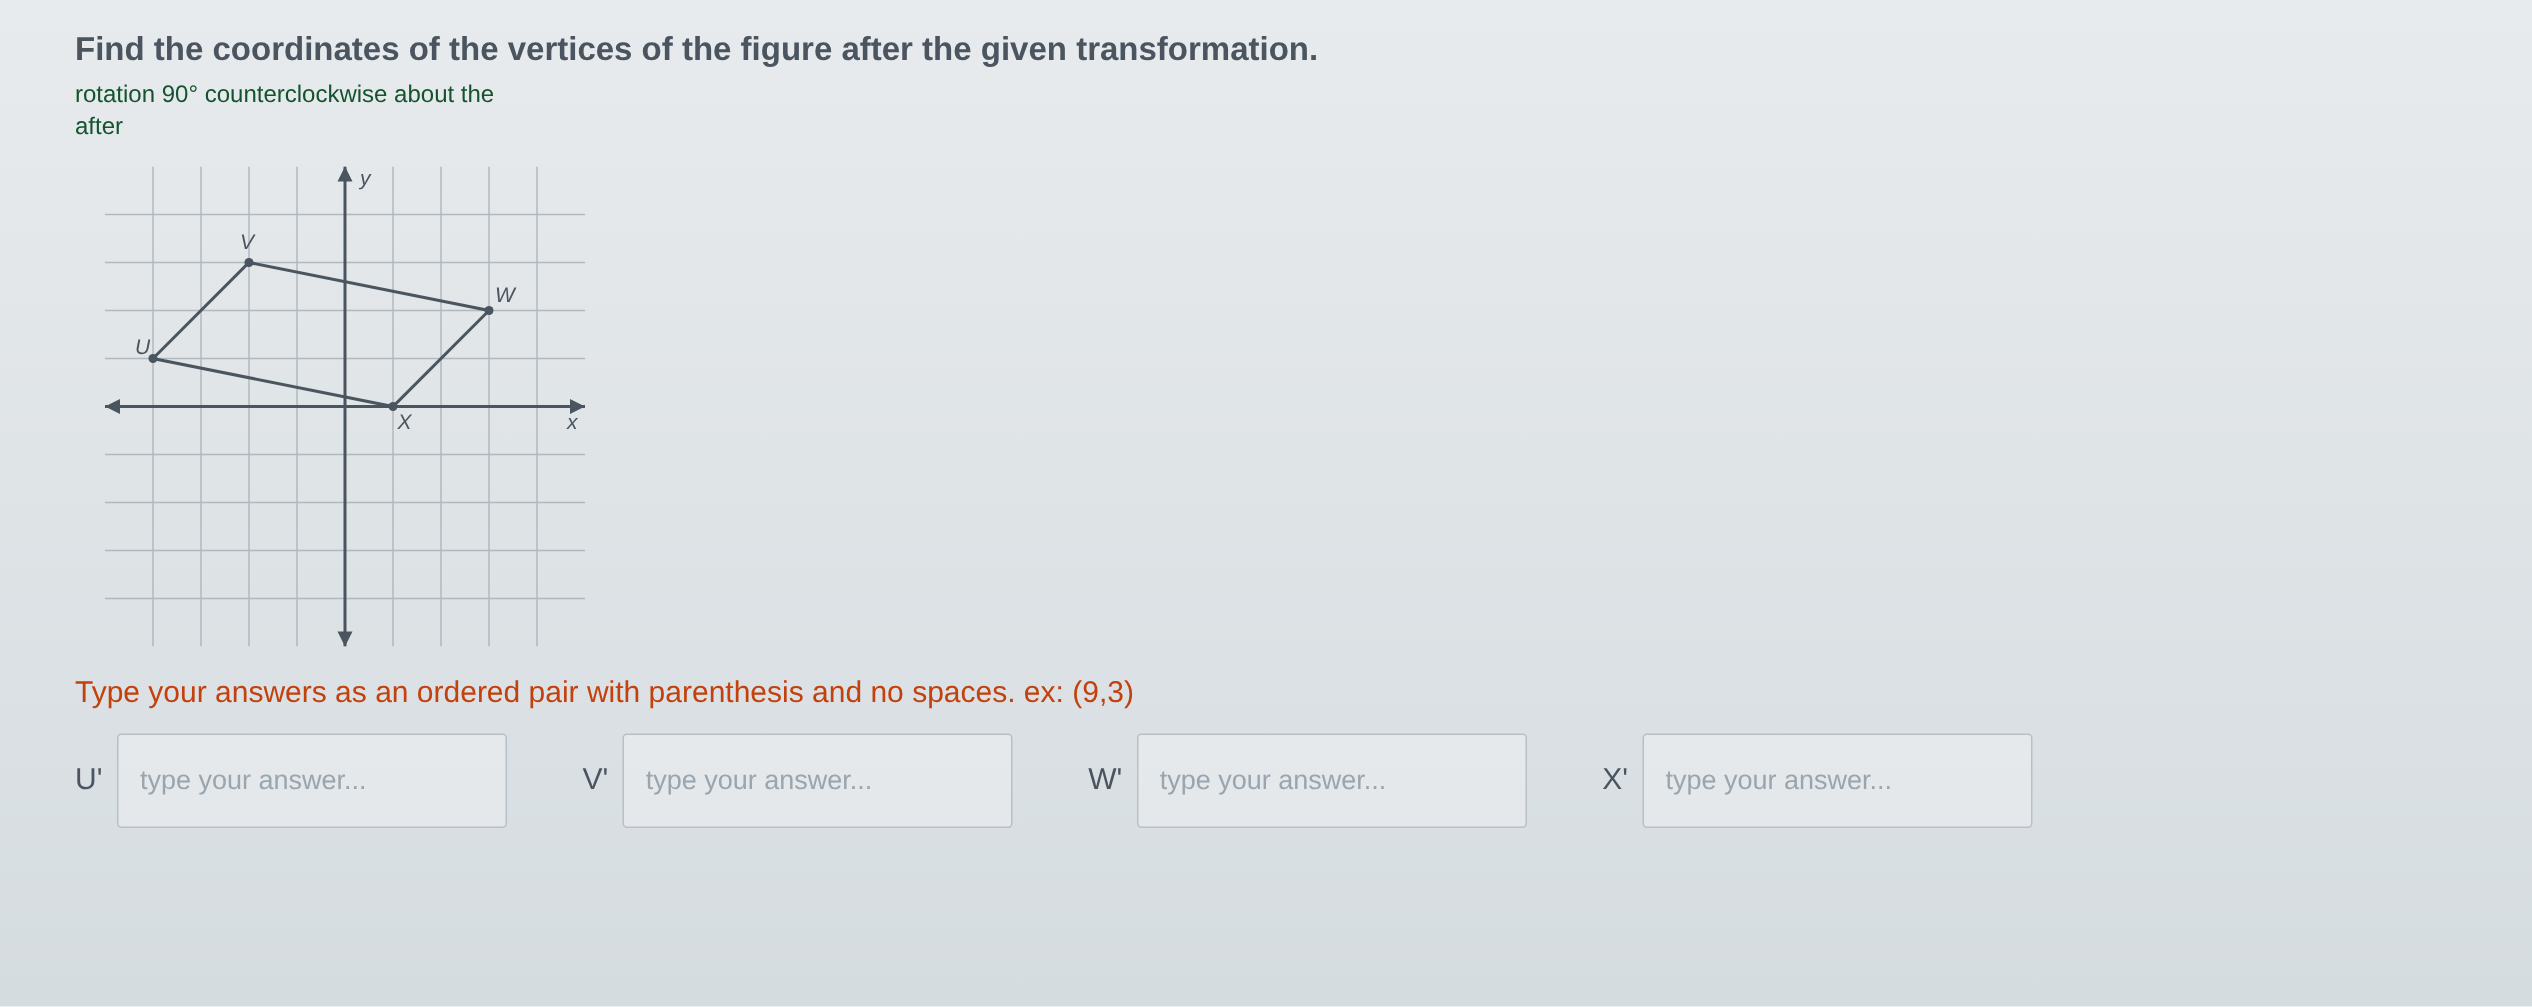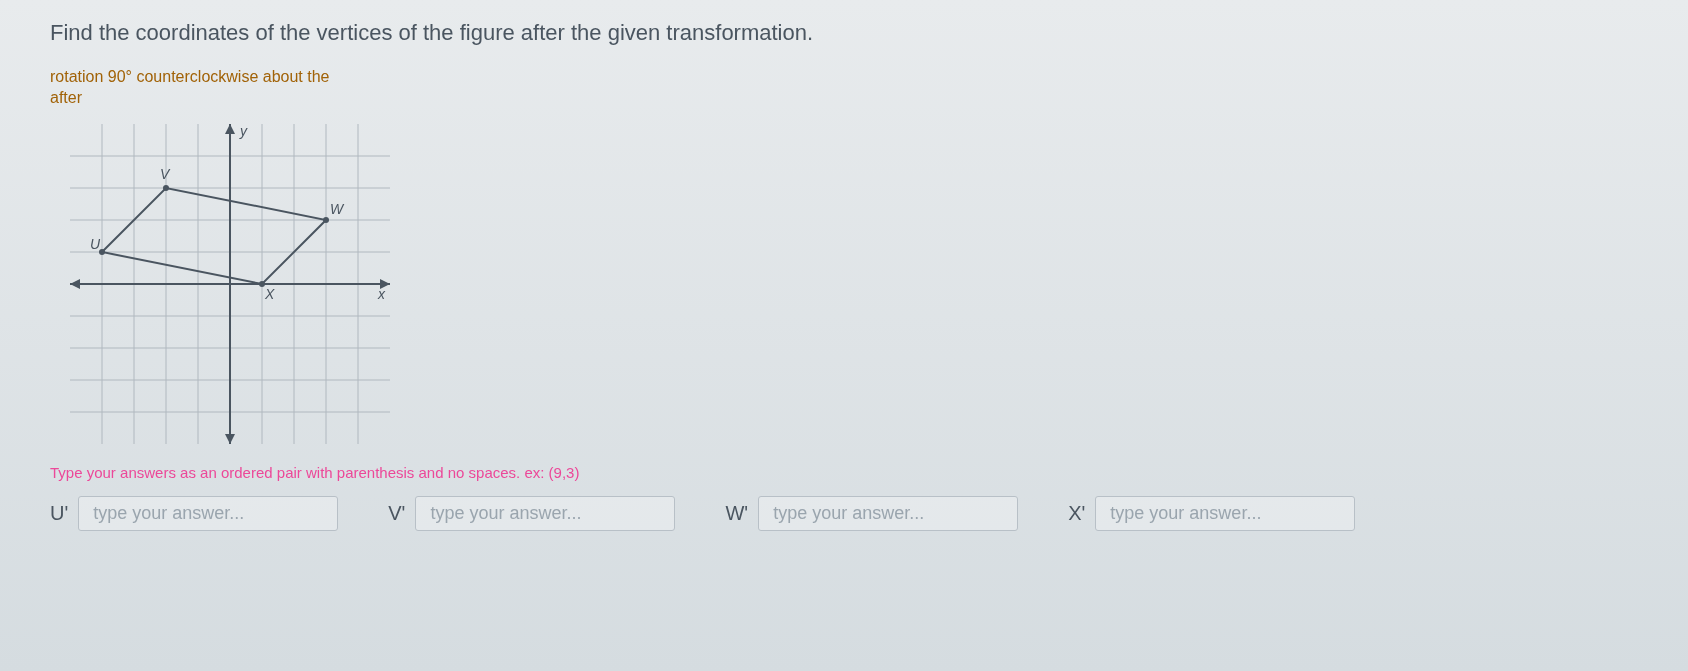--- a/index.html
+++ b/index.html
@@ -11,43 +11,43 @@
       font-family: Arial, sans-serif;
       background: linear-gradient(to bottom, #e8ebed 0%, #d5dce0 100%);
       width: 1688px;
       height: 671px;
       padding: 20px 50px;
       color: #4a5560;
     }
     .question-title {
       font-size: 22px;
       color: #4a5560;
-      margin-bottom: 21px;
-      font-weight: 400;
+      margin-bottom: 8px;
+      font-weight: 700;
     }
     .transformation-text {
       font-size: 16px;
-      color: #a16207;
+      color: #14532d;
       line-height: 1.3;
       margin-bottom: 15px;
     }
     .graph-container {
       width: 320px;
       height: 320px;
       position: relative;
       margin-bottom: 20px;
       margin-left: 20px;
     }
     .graph-container svg {
       width: 100%;
       height: 100%;
     }
     .instruction-text {
-      font-size: 15px;
-      color: #ec4899;
+      font-size: 20px;
+      color: #c2410c;
       margin-bottom: 15px;
       font-weight: 400;
     }
     .answer-row {
       display: flex;
       align-items: center;
       gap: 10px;
     }
     .answer-group {
       display: flex;
@@ -56,21 +56,21 @@
     }
     .vertex-label {
       font-size: 20px;
       color: #4a5560;
       margin-right: 10px;
       font-weight: 400;
     }
     .answer-input {
       border: 1px solid #b8c0c7;
       background: rgba(255,255,255,0.3);
-      padding: 6px 14px;
+      padding: 20px 14px;
       font-size: 18px;
       color: #8a959e;
       border-radius: 3px;
       width: 260px;
       outline: none;
     }
     .answer-input::placeholder {
       color: #9aa5ae;
     }
   </style>

